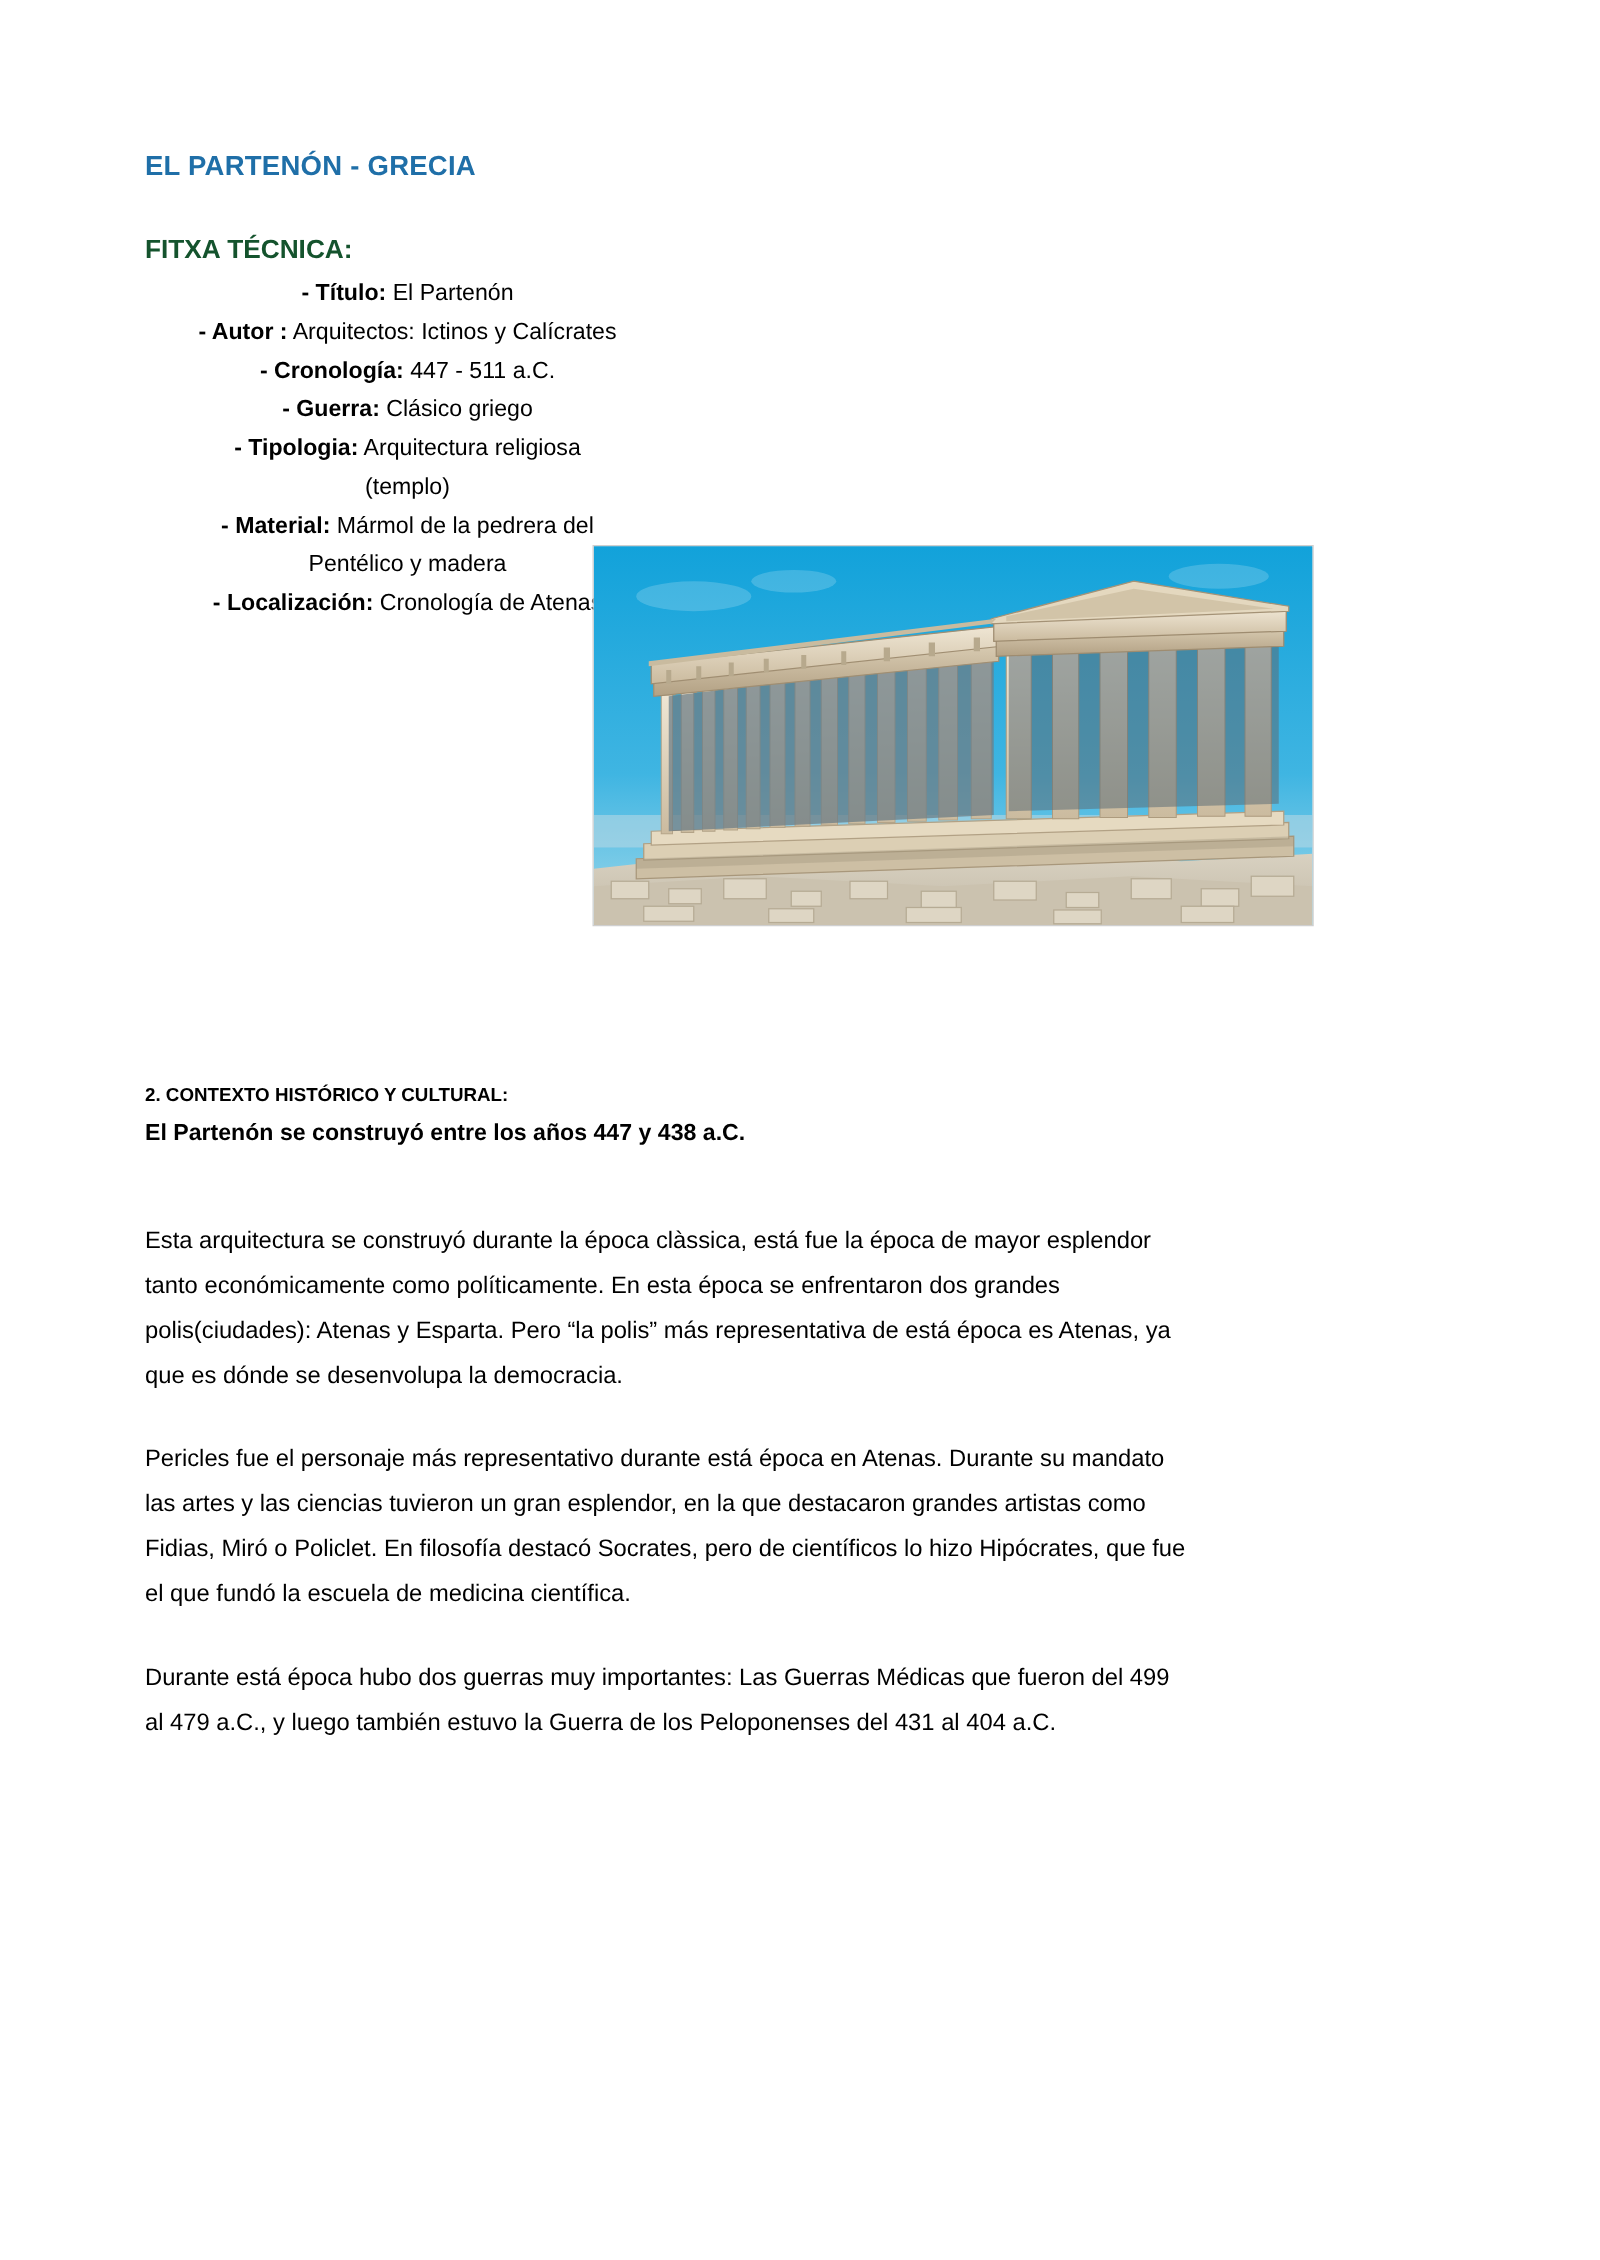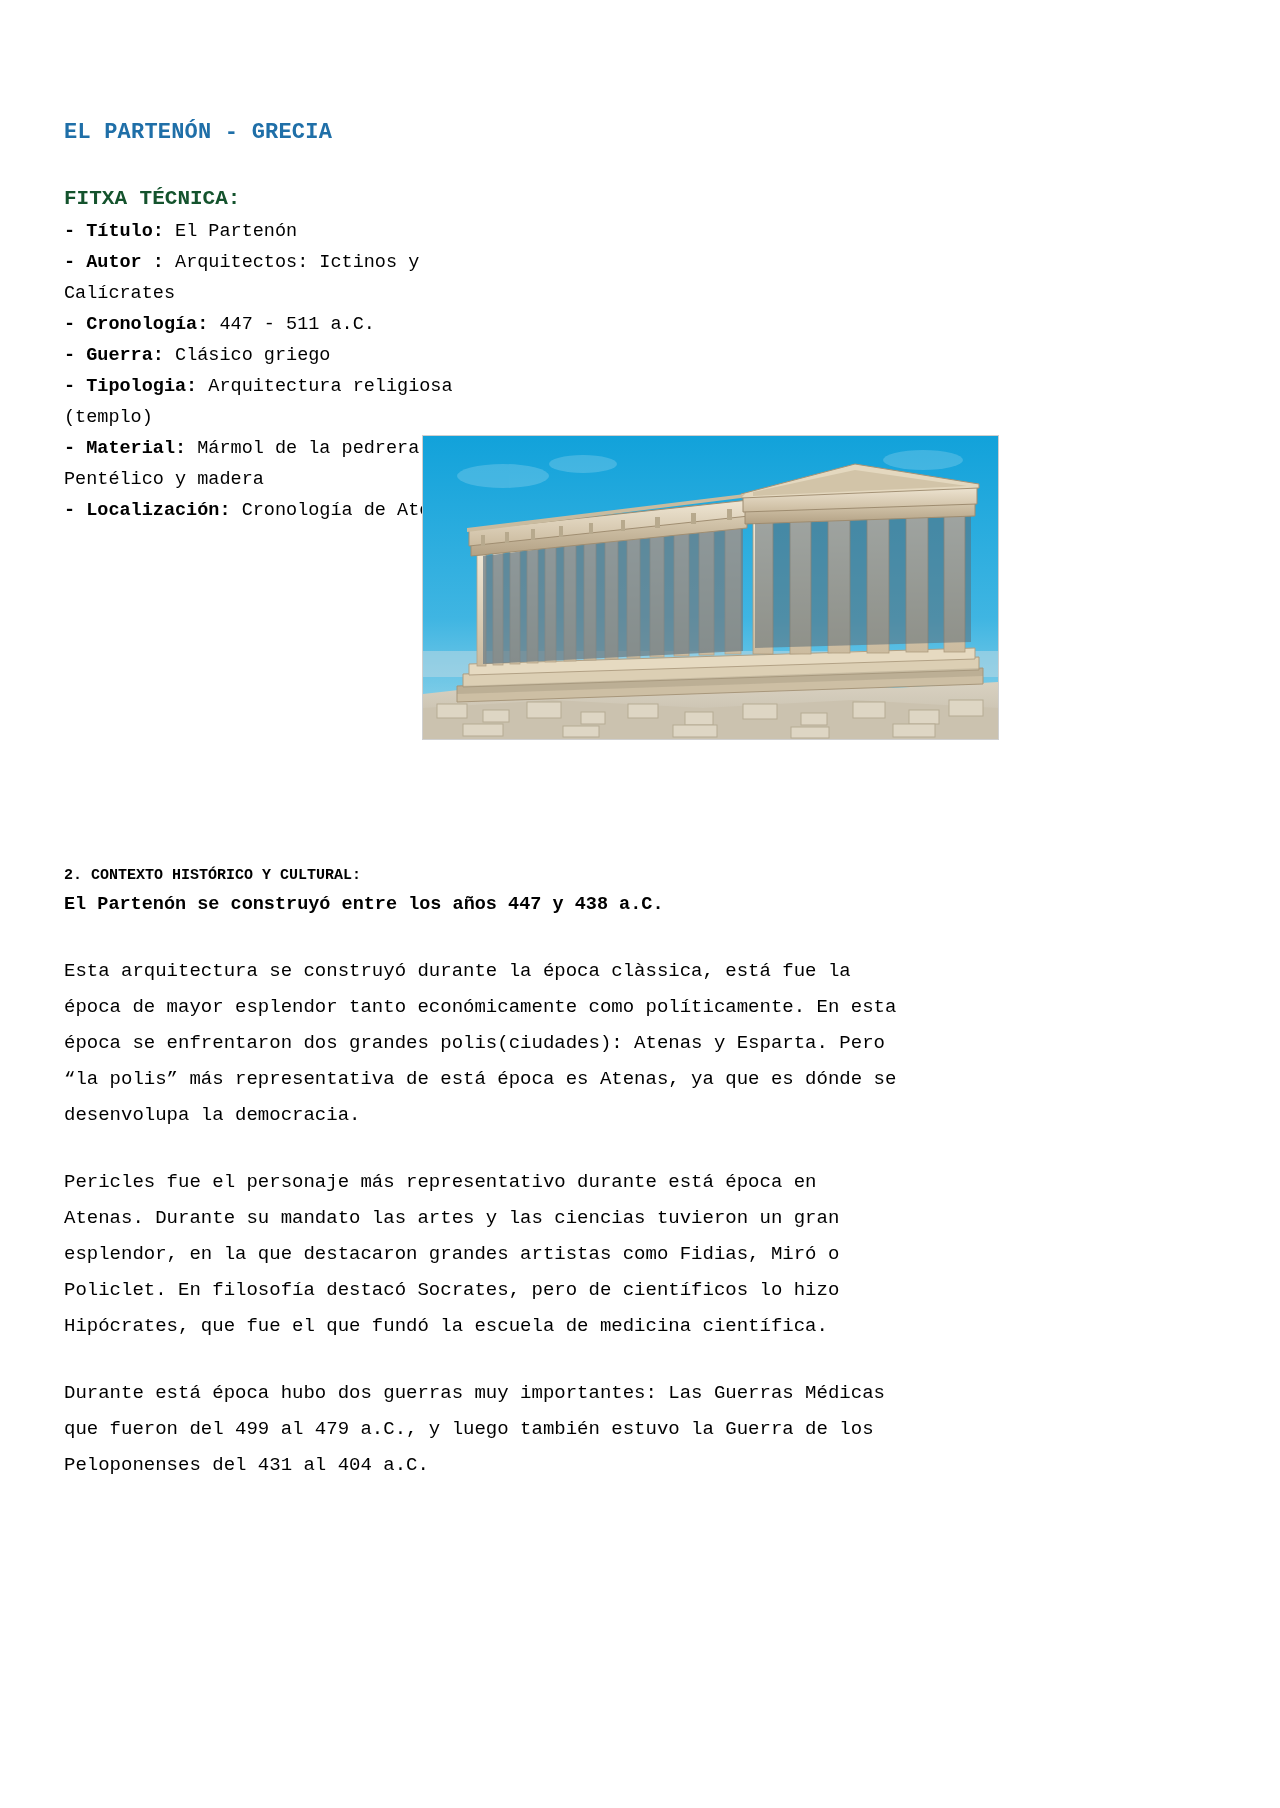--- a/index.html
+++ b/index.html
@@ -14,22 +14,21 @@
     color: #000000;
     position: relative;
     overflow: hidden;
   }
   .page {
     position: relative;
     width: 1280px;
     height: 1808px;
     background: #ffffff;
     box-sizing: border-box;
-    padding: 120px 150px 60px 64px;
-    font-family: Liberation Mono, monospace;
+    padding: 120px 150px 60px 116px;
   }
 
   .doc-title {
     color: #1f6fa8;
     font-size: 22px;
     font-weight: bold;
     letter-spacing: 0.2px;
     margin: 0 0 42px 0;
   }
 
@@ -37,20 +36,21 @@
     font-size: 21px;
     font-weight: bold;
     margin: 0 0 6px 0;
     color: #14532d;
   }
 
   .fitxa-block {
     width: 420px;
     font-size: 18.5px;
     line-height: 31px;
+    text-align: center;
   }
   .fitxa-line {
     white-space: normal;
   }
   .fitxa-line b {
     font-weight: bold;
   }
 
   .top-area {
     position: relative;
@@ -73,21 +73,21 @@
     margin-top: 250px;
   }
   .context-heading {
     font-size: 15px;
     font-weight: bold;
     margin: 0 0 10px 0;
   }
   .context-sub {
     font-size: 18.5px;
     font-weight: bold;
-    margin: 0 0 38px 0;
+    margin: 0 0 58px 0;
   }
   .body-par {
     font-size: 19px;
     line-height: 36px;
     margin: 0 0 31px 0;
     width: 835px;
     text-align: left;
   }
 </style>
 </head>

